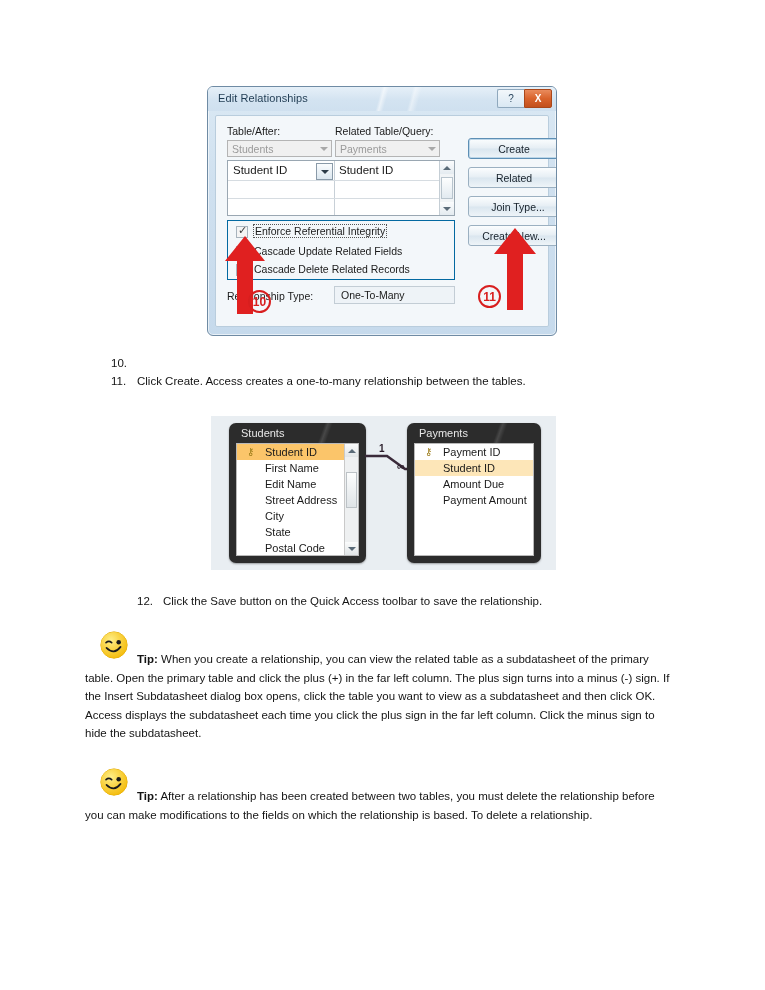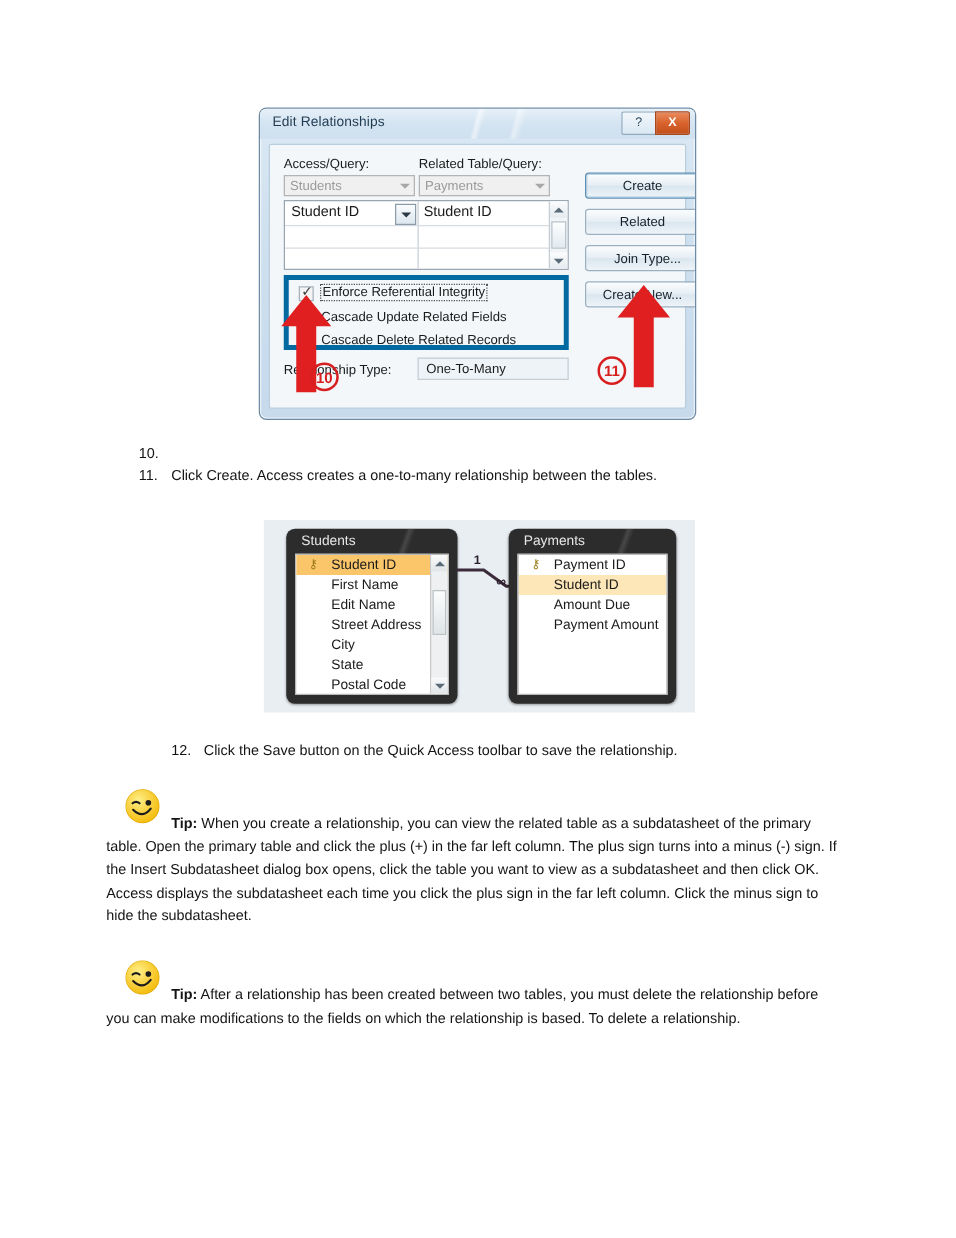--- a/index.html
+++ b/index.html
@@ -191,21 +191,21 @@
     position: absolute;
     left: 1px; right: 1px;
     top: 16px;
     height: 20px;
     background: linear-gradient(180deg,#fdfefe 0%,#e2eaf0 100%);
     border: 1px solid #b8c4cd;
   }
 
   .checkgroup {
     position: absolute;
-    border: 4px solid #0369a1;
+    border: 1px solid #0369a1;
     background: #f3f7fa;
     box-sizing: border-box;
   }
   .cbx {
     position: absolute;
     width: 12px;
     height: 12px;
     border: 1px solid #a7b3bd;
     background: #f4f4f4;
     box-sizing: border-box;
@@ -406,21 +406,21 @@
       <div class="titlebar-glints"></div>
       <div class="dlg-title">Edit Relationships</div>
       <div class="titlebar-buttons">
         <div class="tb-btn help">?</div>
         <div class="tb-btn close">X</div>
       </div>
     </div>
 
     <div class="dlg-body">
 
-      <div class="lbl" style="left:11px; top:9px;">Access/Query:</div>
+      <div class="lbl" style="left:11px; top:9px;">Table/After:</div>
       <div class="lbl" style="left:119px; top:9px;">Related Table/Query:</div>
 
       <div class="combo" style="left:11px; top:24px; width:105px;">
         <span>Students</span>
         <span class="arrow"></span>
       </div>
       <div class="combo" style="left:119px; top:24px; width:105px;">
         <span>Payments</span>
         <span class="arrow"></span>
       </div>

